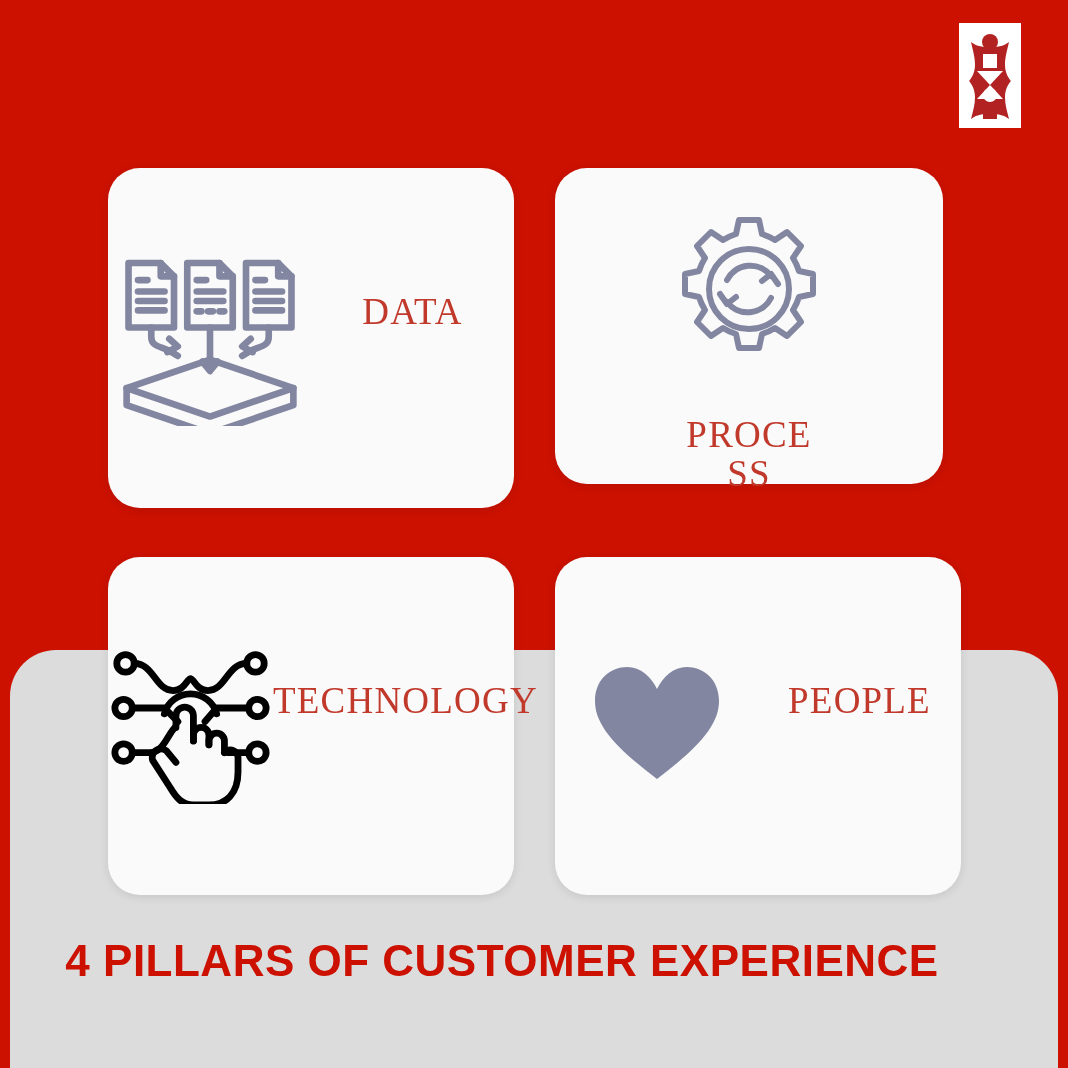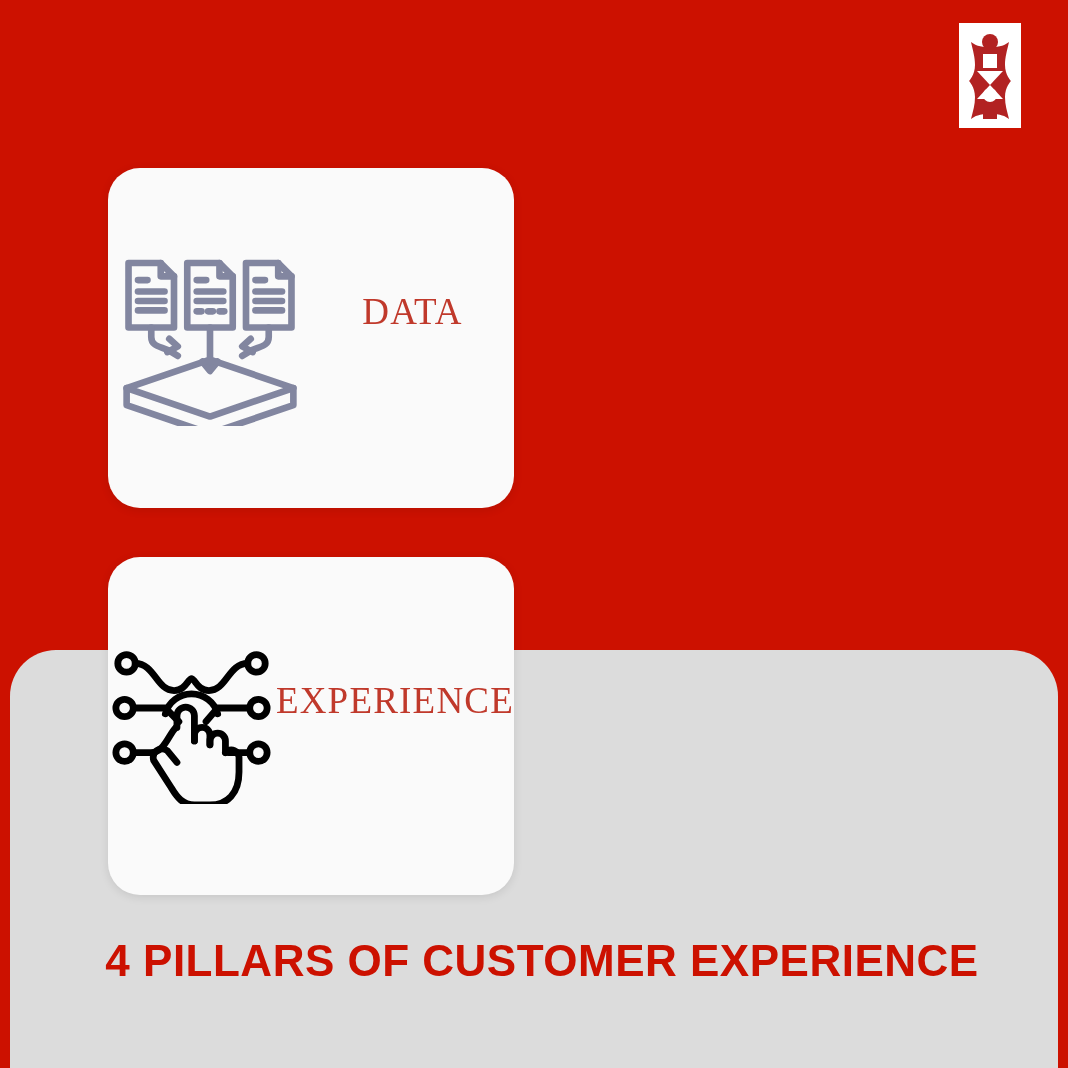--- a/index.html
+++ b/index.html
@@ -109,21 +109,20 @@
     position: absolute;
     left: 0;
     top: 936px;
     width: 1004px;
     text-align: center;
     color: #CC1100;
     font-size: 44px;
     font-weight: bold;
     letter-spacing: 0.5px;
     font-family: "Liberation Sans", "DejaVu Sans", sans-serif;
-    margin-left: 40px;
   }
 </style>
 </head>
 <body>
 
 <div id="poster">
 
   <div class="red-bg"></div>
   <div class="grey-panel"></div>
 
@@ -187,20 +186,44 @@
           <path d="M143 98 l-9 8 l11 6"></path>
 
           <path d="M100 120 L188 150 L100 180 L12 150 Z"></path>
           <path d="M12 150 v18 L100 198 L188 168 v-18"></path>
         </svg>
       </span>
     </div>
     <div class="card-label">DATA</div>
   </div>
 
+  <div class="card card-process">
+    <div class="icon-slot" style="padding-bottom:70px;">
+      <span>
+        <svg width="150" height="150" viewBox="0 0 150 150" fill="none" stroke="#8286A0" stroke-width="6" stroke-linecap="round" stroke-linejoin="round">
+
+          <path d="M65 6 h20 l3 14 a56 56 0 0 1 13 6 l12 -8 l14 14 l-8 12
+                   a56 56 0 0 1 6 13 l14 3 v20 l-14 3 a56 56 0 0 1 -6 13
+                   l8 12 l-14 14 l-12 -8 a56 56 0 0 1 -13 6 l-3 14 h-20
+                   l-3 -14 a56 56 0 0 1 -13 -6 l-12 8 l-14 -14 l8 -12
+                   a56 56 0 0 1 -6 -13 l-14 -3 v-20 l14 -3 a56 56 0 0 1 6 -13
+                   l-8 -12 l14 -14 l12 8 a56 56 0 0 1 13 -6 z"></path>
+          <circle cx="75" cy="75" r="40"></circle>
+
+          <path d="M53 88 a26 26 0 0 0 44 -4"></path>
+          <path d="M97 62 a26 26 0 0 0 -44 4"></path>
+          <path d="M46 80 l7 10 l9 -7"></path>
+          <path d="M104 70 l-7 -10 l-9 7"></path>
+        </svg>
+      </span>
+    </div>
+    <div class="label-wrap">
+      <div class="card-label">PROCESS</div>
+    </div>
+  </div>
 
   <div class="card card-technology">
     <div class="icon-slot">
       <span>
         <svg width="165" height="160" viewBox="0 0 170 165" fill="none" stroke="#000000" stroke-width="7" stroke-linecap="round" stroke-linejoin="round">
 
           <circle cx="18" cy="20" r="9"></circle>
           <circle cx="152" cy="20" r="9"></circle>
           <path d="M27 20 c20 0 22 28 40 28 c12 0 14 -12 18 -12"></path>
           <path d="M143 20 c-20 0 -22 28 -40 28 c-12 0 -14 -12 -18 -12"></path>
@@ -220,19 +243,35 @@
           <path d="M70 86 v-12 a9 9 0 0 1 18 0 v26" stroke-width="7"></path>
           <path d="M88 100 v-6 a8 8 0 0 1 16 0 v10"></path>
           <path d="M104 104 v-4 a8 8 0 0 1 16 0 v12"></path>
           <path d="M120 112 a8 8 0 0 1 14 6 v14
                    c0 22 -12 34 -30 34 h-16
                    c-12 0 -18 -8 -24 -18 l-18 -28
                    a9 9 0 0 1 14 -10 l10 12"></path>
         </svg>
       </span>
     </div>
-    <div class="card-label">EXPERIENCE</div>
-  </div>
-
+    <div class="card-label">TECHNOLOGY</div>
+  </div>
+
+  <div class="card card-people">
+    <div class="icon-slot">
+      <span>
+        <svg width="128" height="118" viewBox="0 0 128 118">
+          <path d="M64 114
+                   C 22 82 2 60 2 36
+                   C 2 14 18 2 34 2
+                   C 48 2 58 12 64 24
+                   C 70 12 80 2 94 2
+                   C 110 2 126 14 126 36
+                   C 126 60 106 82 64 114 Z" fill="#8286A0"></path>
+        </svg>
+      </span>
+    </div>
+    <div class="card-label">PEOPLE</div>
+  </div>
 
   <div class="poster-title">4 PILLARS OF CUSTOMER EXPERIENCE</div>
 
 </div>
 
 </body></html>

